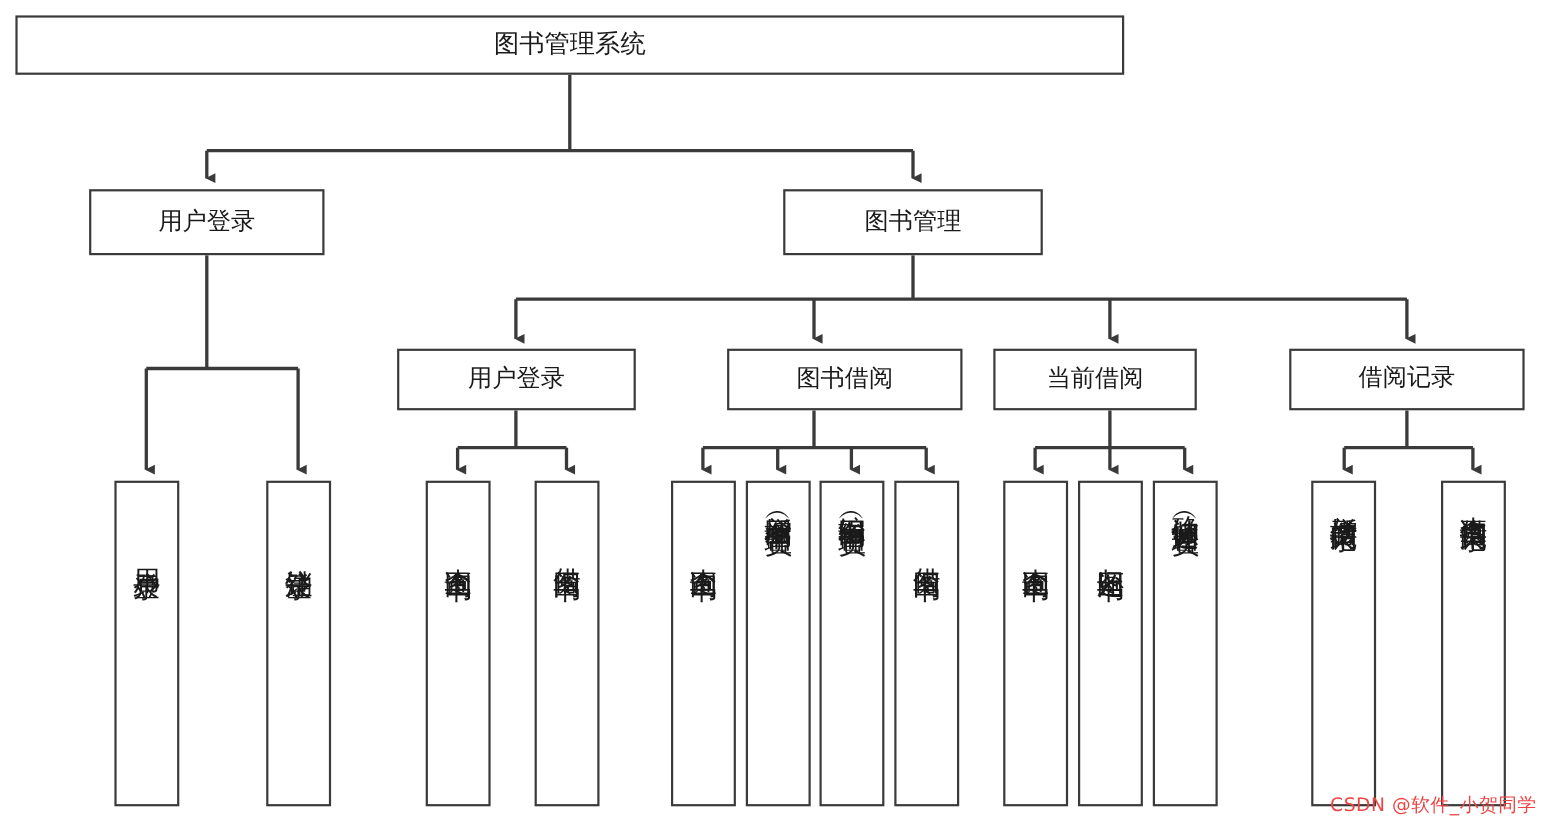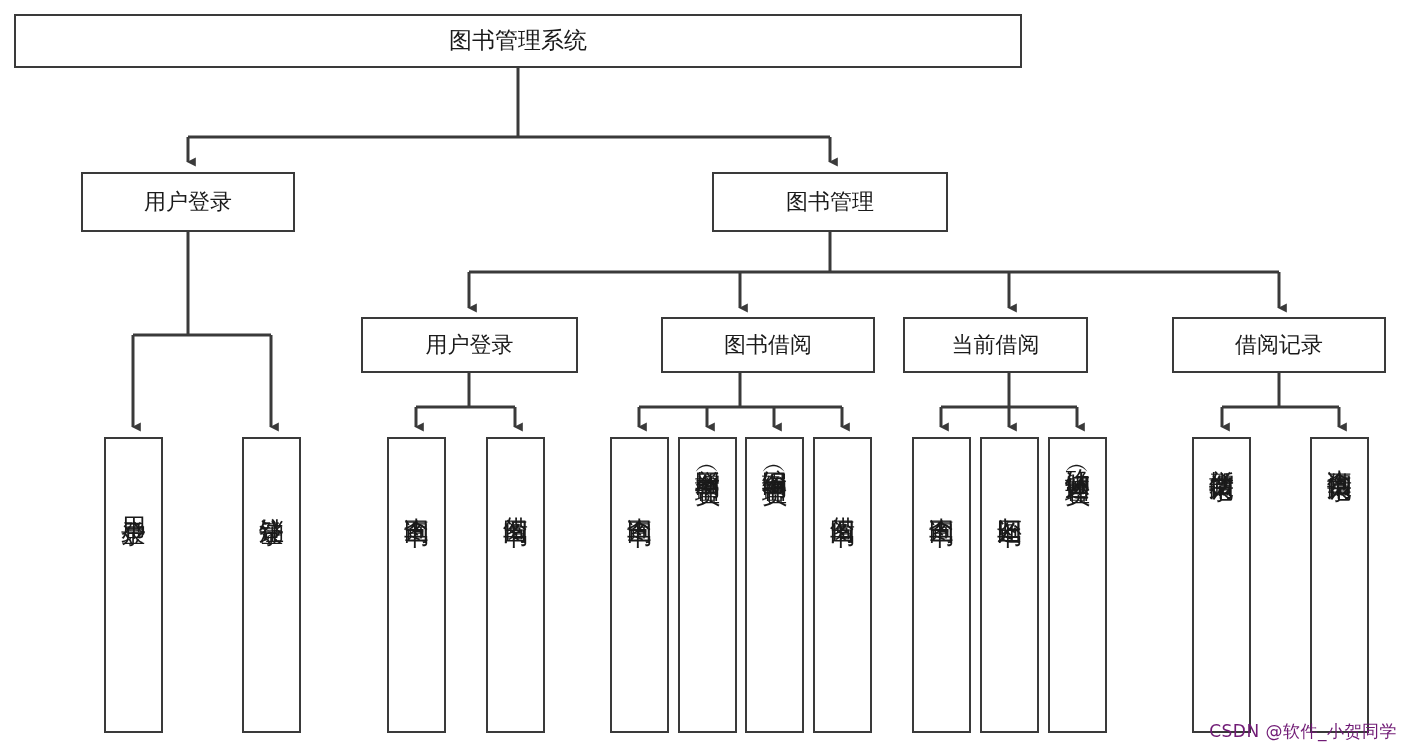--- a/index.html
+++ b/index.html
@@ -64,21 +64,21 @@
     padding-top: 52px;
   }
   .node-leaf.leaf-tall .node-label {
     padding-top: 4px;
   }
   .watermark {
     position: absolute;
     right: 8px;
     bottom: 4px;
     font-size: 17px;
-    color: #701a75;
+    color: #ef4444;
     letter-spacing: 0.5px;
     white-space: nowrap;
     pointer-events: none;
   }
 </style>
 </head>
 <body>
 
 <div id="diagram-canvas">
 
@@ -148,21 +148,21 @@
 
   <div class="node node-level2" style="left:361px; top:317px; width:217px; height:56px;">
     <span class="node-label">用户登录</span>
   </div>
   <div class="node node-level2" style="left:661px; top:317px; width:214px; height:56px;">
     <span class="node-label">图书借阅</span>
   </div>
   <div class="node node-level2" style="left:903px; top:317px; width:185px; height:56px;">
     <span class="node-label">当前借阅</span>
   </div>
-  <div class="node node-level2" style="left:1172px; top:317px; width:214px; height:56px;">
+  <div class="node node-level2" style="left:1172px; top:317px; width:214px; height:56px;font-family:Liberation Mono, monospace;">
     <span class="node-label">借阅记录</span>
   </div>
 
   <div class="node node-leaf leaf-mid" style="left:104px; top:437px; width:59px; height:296px;">
     <span class="node-label">用户登录</span>
   </div>
   <div class="node node-leaf leaf-mid" style="left:242px; top:437px; width:59px; height:296px;">
     <span class="node-label">注销登录</span>
   </div>
 

